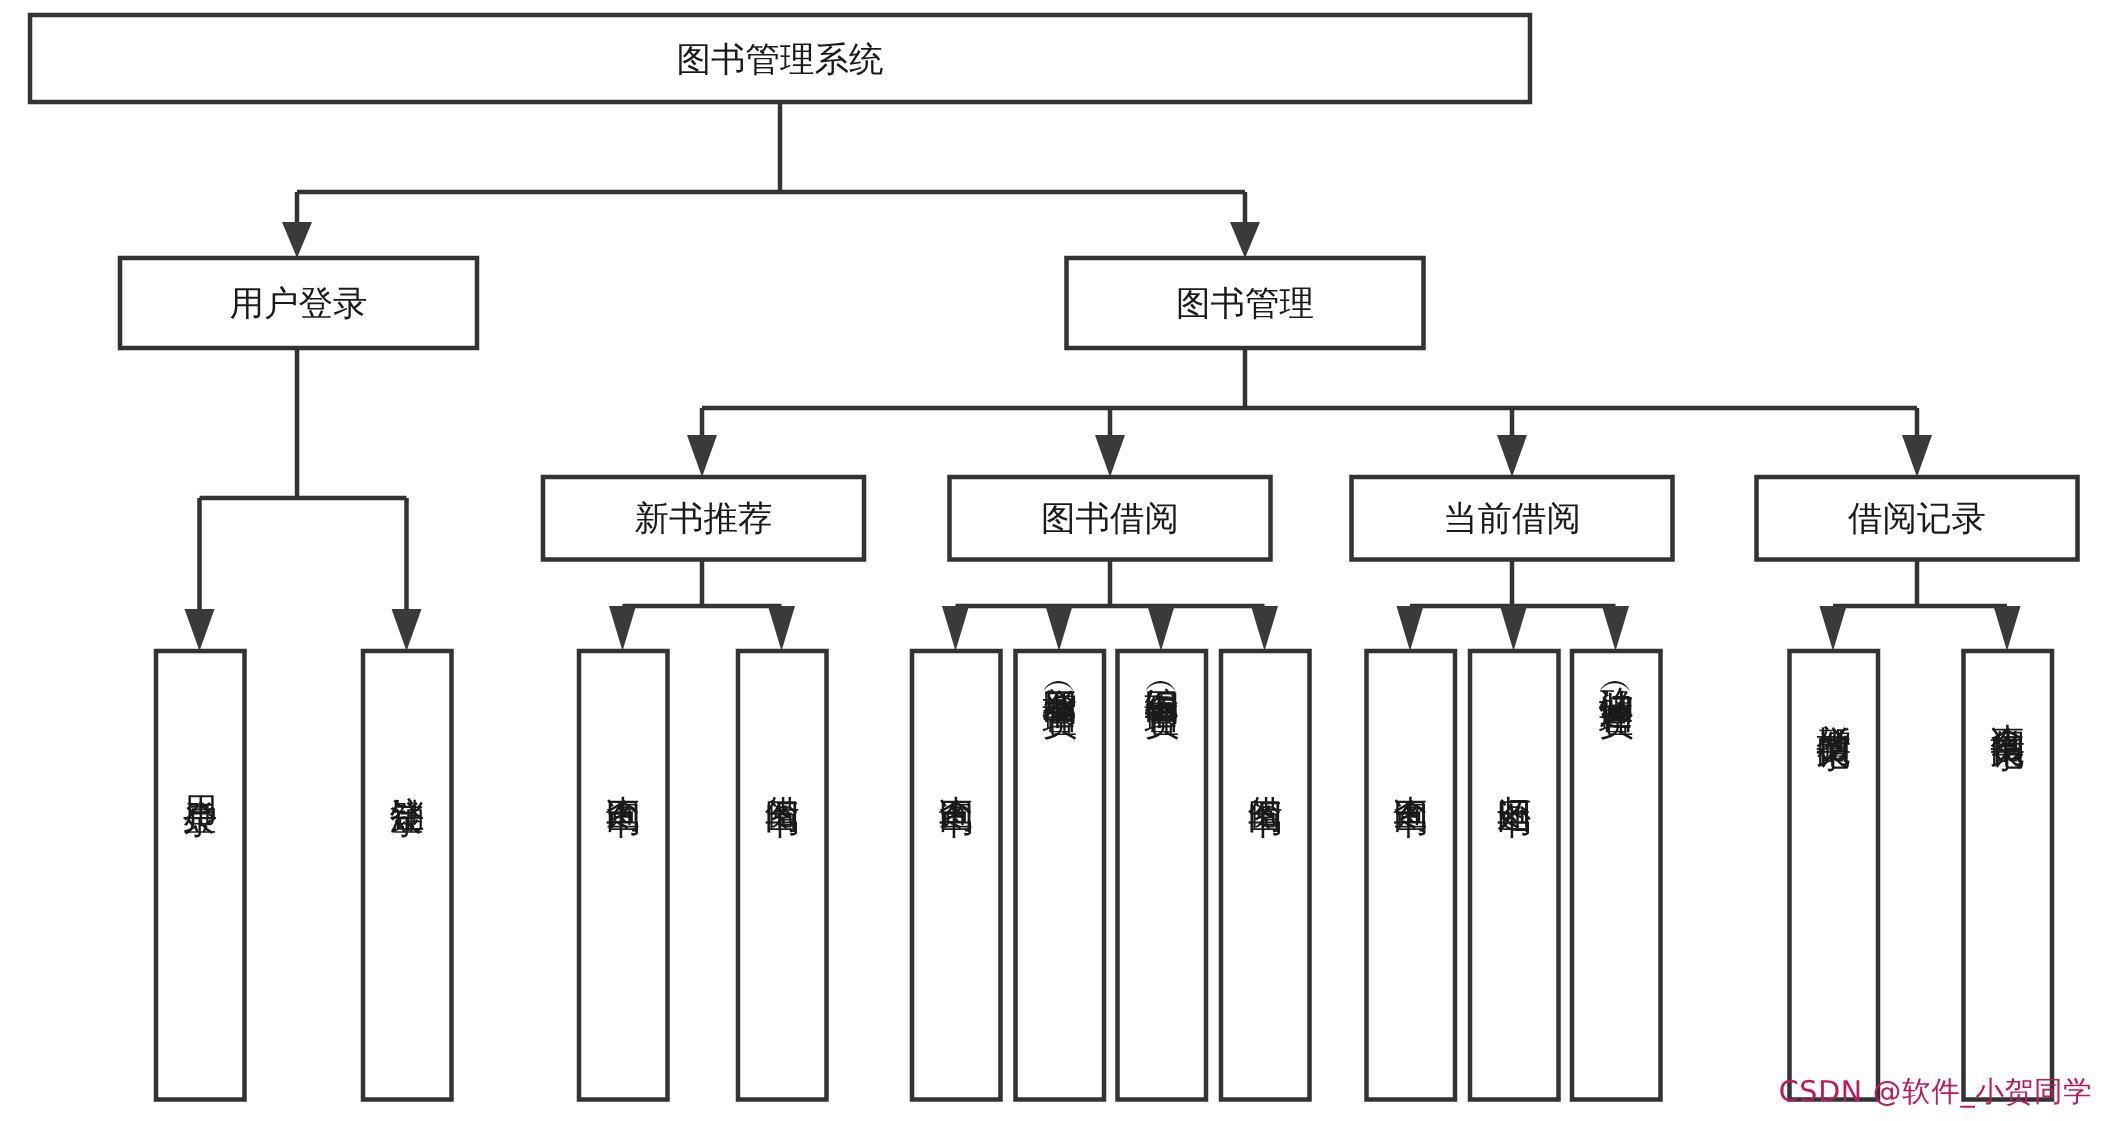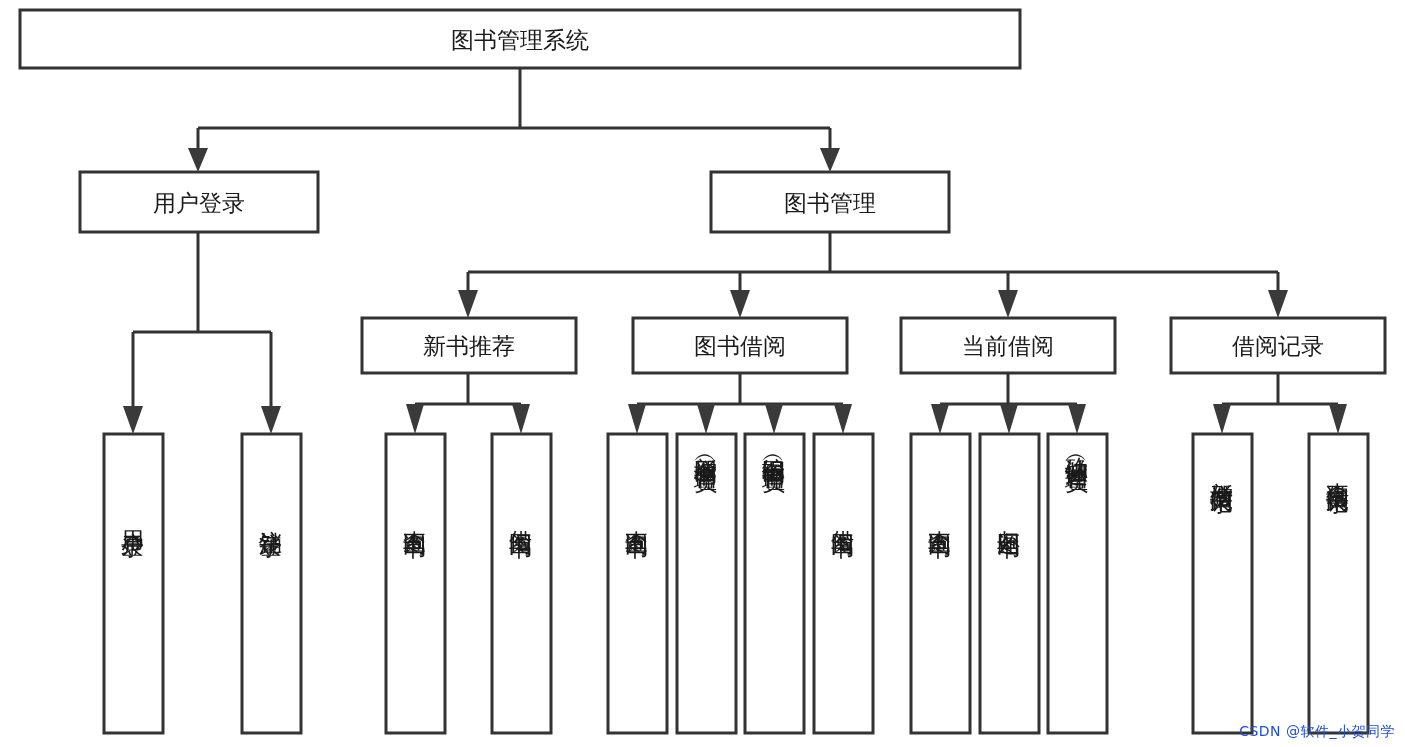--- a/index.html
+++ b/index.html
@@ -56,22 +56,22 @@
     fill: #1a1a1a;
     writing-mode: vertical-rl;
     text-orientation: upright;
     letter-spacing: 2px;
   }
   .watermark-text {
     position: absolute;
     right: 10px;
     bottom: 6px;
     font-family: "DejaVu Sans", "Liberation Sans", sans-serif;
-    font-size: 14px;
-    color: #1d4ed8;
+    font-size: 19px;
+    color: #be185d;
     white-space: nowrap;
     pointer-events: none;
     letter-spacing: 0.5px;
     margin-left: 32px;
   }
 </style>
 </head>
 <body>
 
 <div id="diagram-root">

